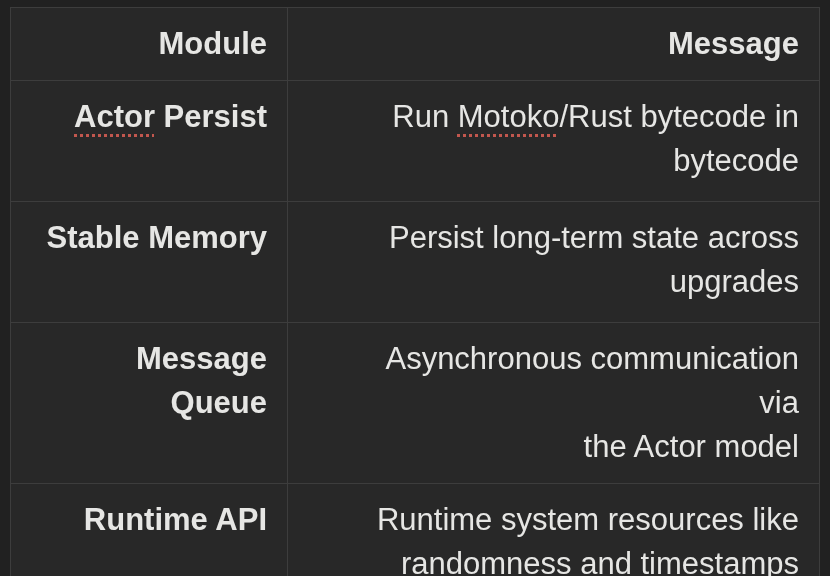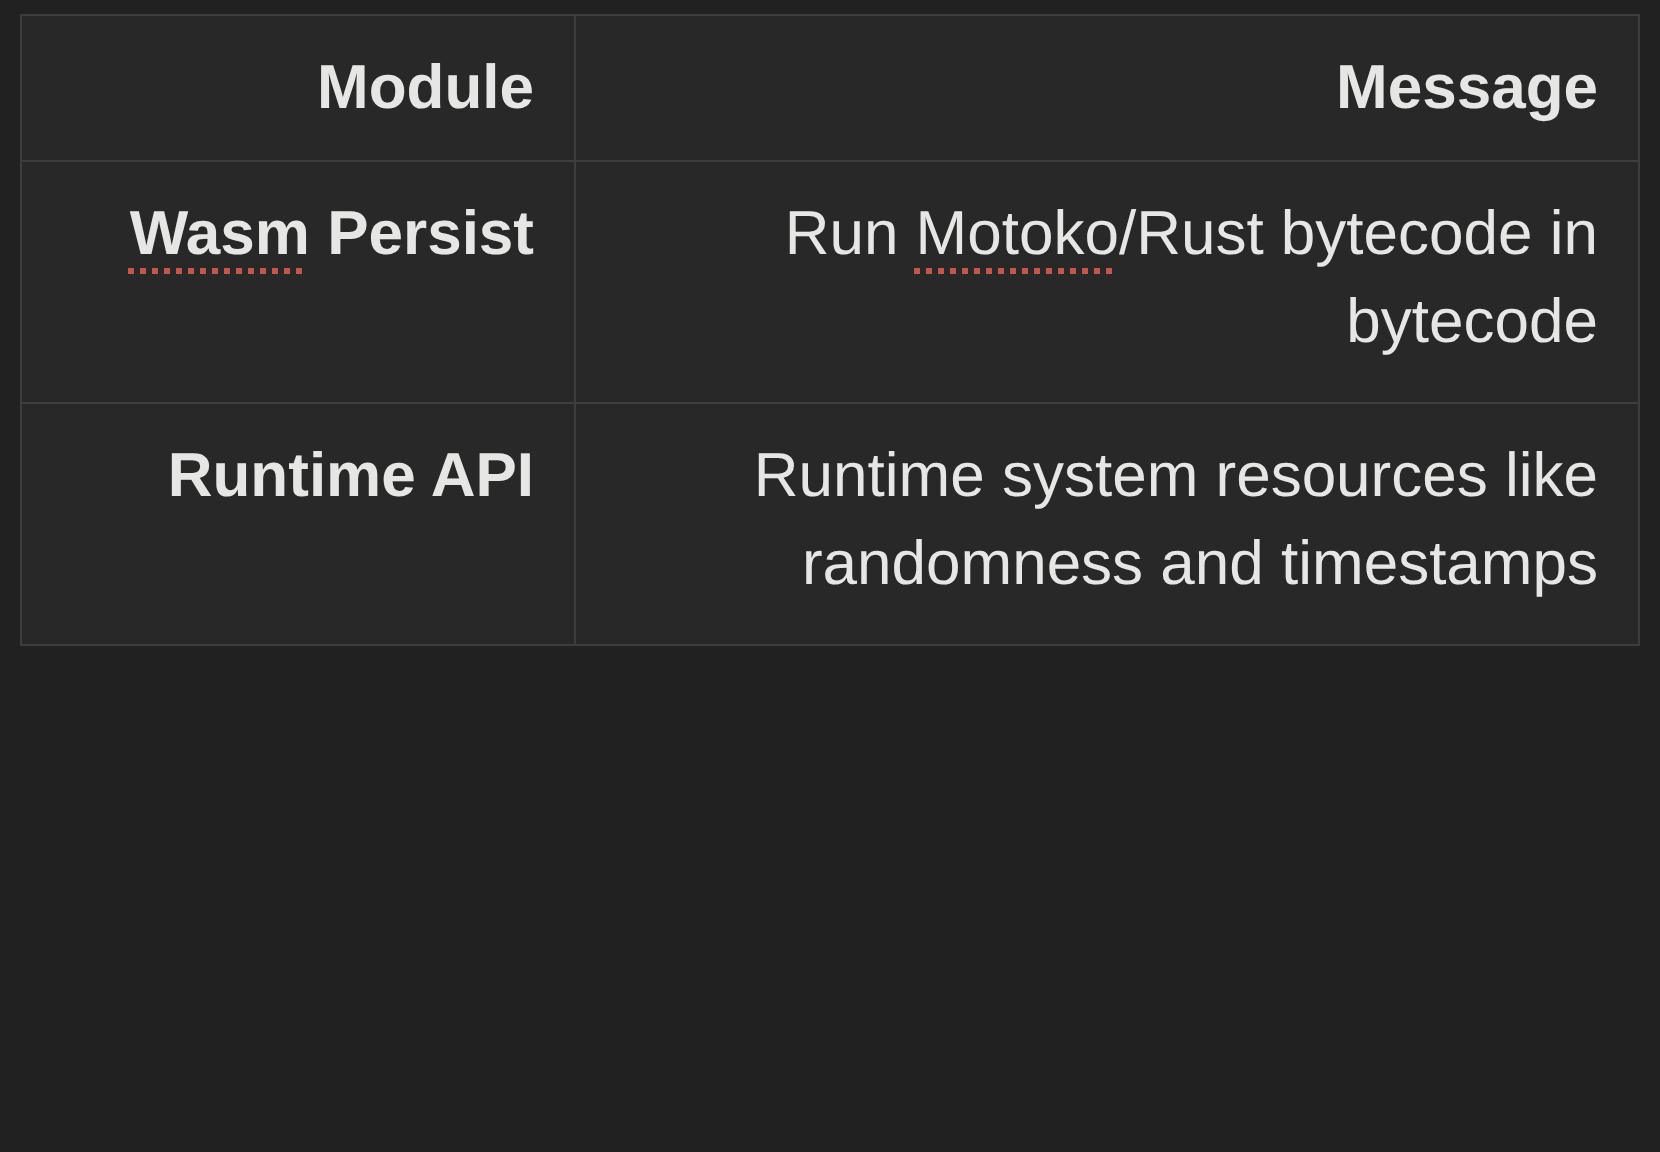--- a/index.html
+++ b/index.html
@@ -73,25 +73,39 @@
     </colgroup>
     <thead>
       <tr>
         <th>Module</th>
         <th>Message</th>
       </tr>
     </thead>
     <tbody>
       <tr>
         <td class="module-cell">
-          <span class="spell">Wasm</span><span> Persist</span>
+          <span class="spell">Actor</span><span> Persist</span>
         </td>
         <td class="function-cell">
           <span class="fn-line"><span>Run </span><span class="spell">Motoko</span><span>/Rust bytecode in</span></span>
           <span class="fn-line">bytecode</span>
+        </td>
+      </tr>
+      <tr>
+        <td class="module-cell">Stable Memory</td>
+        <td class="function-cell">
+          <span class="fn-line">Persist long-term state across</span>
+          <span class="fn-line">upgrades</span>
+        </td>
+      </tr>
+      <tr>
+        <td class="module-cell">Message Queue</td>
+        <td class="function-cell">
+          <span class="fn-line">Asynchronous communication via</span>
+          <span class="fn-line">the Actor model</span>
         </td>
       </tr>
       <tr>
         <td class="module-cell">Runtime API</td>
         <td class="function-cell">
           <span class="fn-line">Runtime system resources like</span>
           <span class="fn-line">randomness and timestamps</span>
         </td>
       </tr>
     </tbody>

